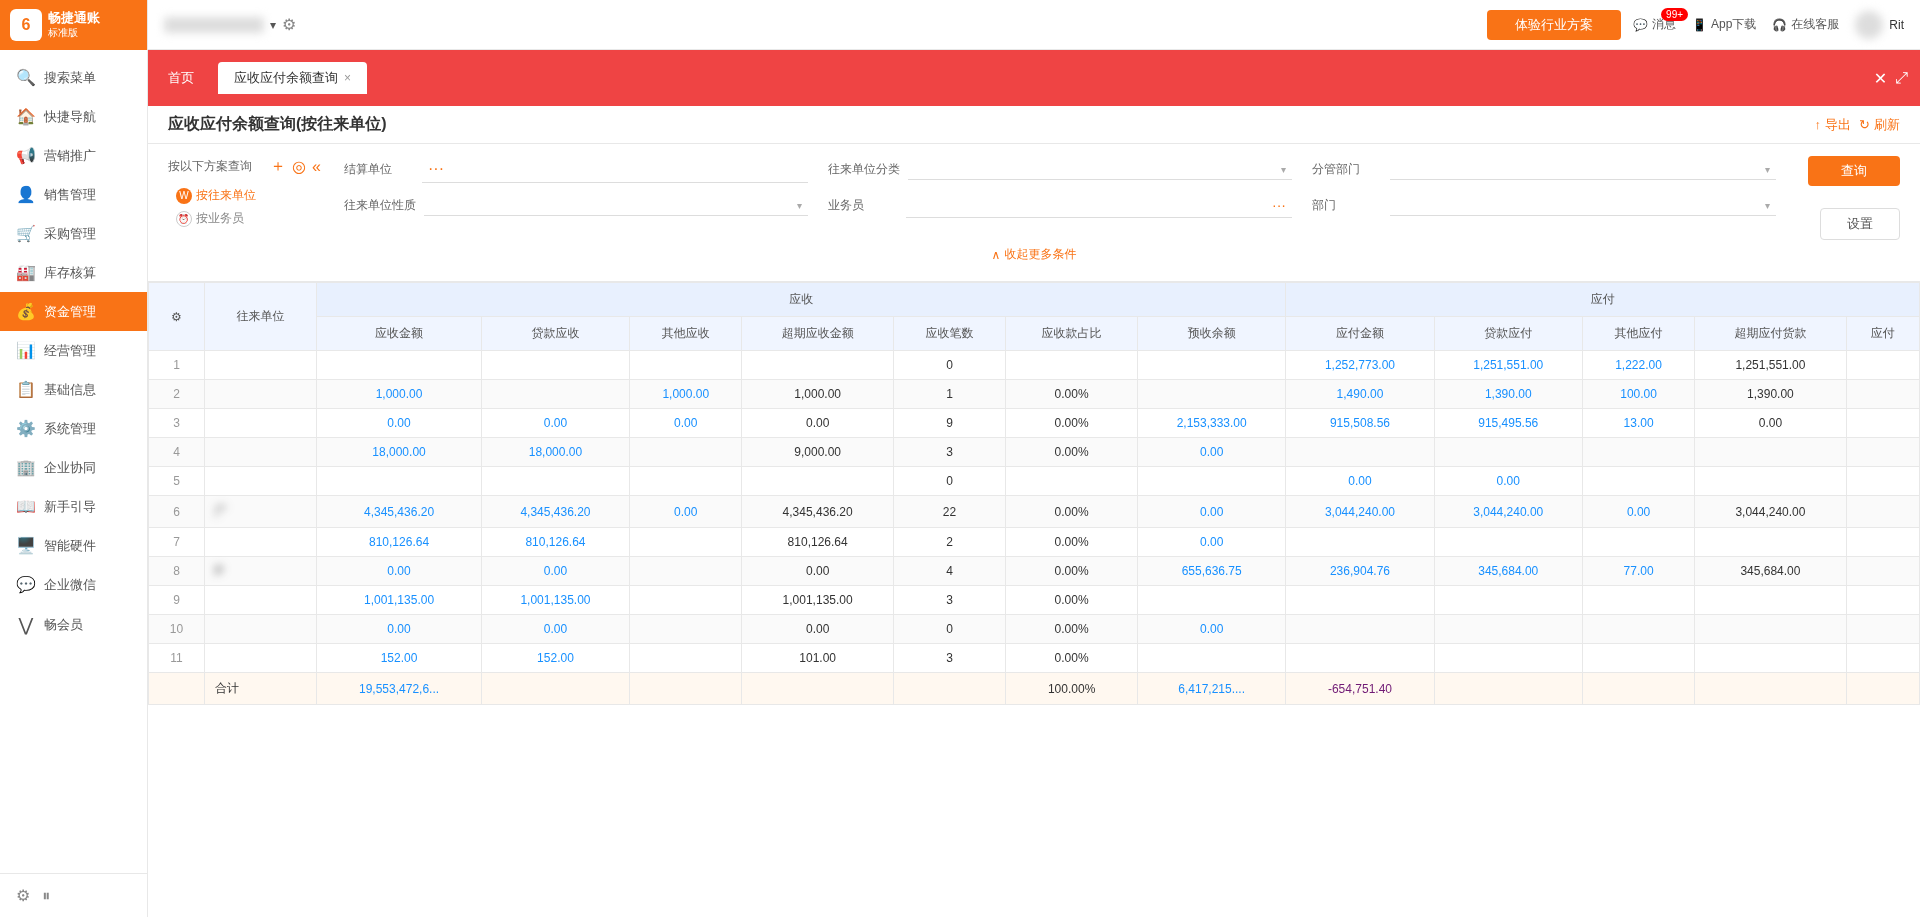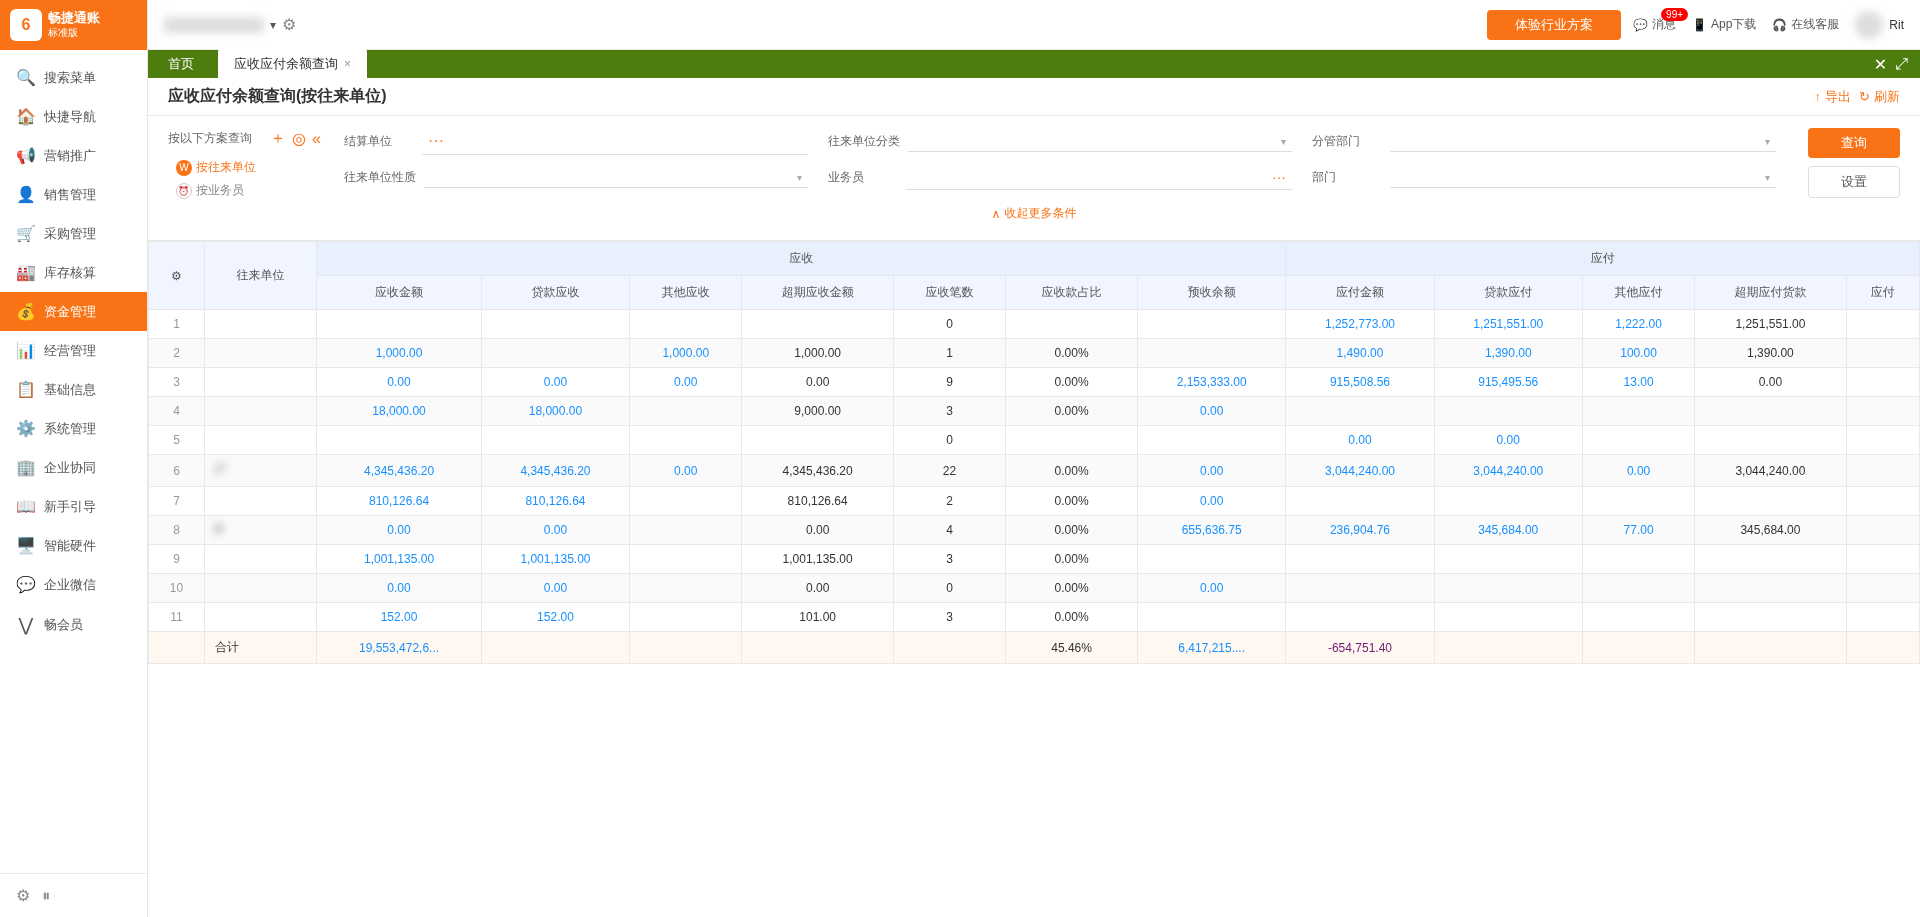--- a/index.html
+++ b/index.html
@@ -32,21 +32,21 @@
     .nav-gear { color: #888; cursor: pointer; font-size: 16px; }
     .nav-promo-btn { background: #f97316; color: #fff; border: none; padding: 6px 28px; border-radius: 4px; cursor: pointer; font-size: 13px; }
     .nav-right { display: flex; align-items: center; gap: 16px; margin-left: auto; }
     .nav-msg { display: flex; align-items: center; gap: 4px; cursor: pointer; color: #555; position: relative; }
     .badge { background: #f00; color: #fff; border-radius: 10px; padding: 1px 5px; font-size: 10px; position: absolute; top: -8px; right: -12px; }
     .nav-app, .nav-service { display: flex; align-items: center; gap: 4px; cursor: pointer; color: #555; }
     .nav-user { display: flex; align-items: center; gap: 6px; cursor: pointer; }
     .avatar { width: 28px; height: 28px; background: #ddd; border-radius: 50%; }
     
     
-    .tab-bar { height: 28px; background: #4d7c0f; display: flex; align-items: center; padding: 0; }
+    .tab-bar { height: 56px; background: #ef4444; display: flex; align-items: center; padding: 0; }
     .tab-home { padding: 0 20px; color: #fff; cursor: pointer; font-size: 13px; height: 100%; display: flex; align-items: center; }
     .tab-item { background: #fff; color: #333; padding: 0 16px; height: 32px; display: flex; align-items: center; gap: 6px; border-radius: 4px 4px 0 0; font-size: 13px; cursor: pointer; margin-left: 4px; }
     .tab-close { color: #999; cursor: pointer; font-size: 12px; }
     .tab-controls { margin-left: auto; display: flex; align-items: center; gap: 8px; padding-right: 12px; }
     .tab-ctrl-btn { color: #fff; cursor: pointer; font-size: 16px; }
     
     
     .page-container { flex: 1; background: #f5f6f8; overflow: hidden; display: flex; flex-direction: column; }
     
     
@@ -73,21 +73,21 @@
     .field-select { flex: 1; border: none; border-bottom: 1px solid #ddd; padding: 4px 6px; font-size: 12px; color: #333; background: transparent; cursor: pointer; display: flex; align-items: center; justify-content: space-between; }
     .field-arrow { color: #aaa; font-size: 10px; }
     
     .filter-collapse { display: flex; align-items: center; justify-content: center; padding: 6px 0; cursor: pointer; color: #f97316; font-size: 12px; gap: 4px; }
     
     .filter-sidebar { width: 160px; flex-shrink: 0; padding-right: 20px; }
     .filter-main { flex: 1; }
     .filter-top { display: flex; gap: 16px; justify-content: flex-end; }
     
     .query-btn { background: #f97316; color: #fff; border: none; padding: 6px 20px; border-radius: 4px; cursor: pointer; font-size: 13px; width: 92px; }
-    .settings-btn { background: #fff; color: #555; border: 1px solid #ddd; padding: 6px 20px; border-radius: 4px; cursor: pointer; font-size: 13px; width: 92px; margin-top: 4px; }
+    .settings-btn { background: #fff; color: #555; border: 1px solid #ddd; padding: 6px 20px; border-radius: 4px; cursor: pointer; font-size: 13px; width: 80px; margin-top: 18px; }
     
     
     .table-container { flex: 1; overflow: auto; margin: 0; background: #fff; }
     .data-table { width: 100%; border-collapse: collapse; font-size: 12px; }
     .data-table th { background: #f0f5ff; color: #555; padding: 8px 10px; text-align: center; border: 1px solid #e8e8e8; font-weight: normal; white-space: nowrap; }
     .data-table th.group-header { background: #e8f0fe; font-weight: 500; }
     .data-table td { padding: 7px 10px; border: 1px solid #e8e8e8; text-align: center; color: #333; white-space: nowrap; }
     .data-table td.text-left { text-align: left; }
     .data-table td a, .data-table td .link { color: #1890ff; cursor: pointer; }
     .data-table tr:nth-child(even) { background: #fafafa; }
@@ -527,21 +527,21 @@
             </tbody>
           <tfoot>
             <tr class="summary-row">
               <td></td>
               <td class="text-left">合计</td>
               <td><span class="link">19,553,472,6...</span></td>
               <td></td>
               <td></td>
               <td></td>
               <td></td>
-              <td>45.46%</td>
+              <td>100.00%</td>
               <td><span class="link">6,417,215....</span></td>
               <td class="negative">-654,751.40</td>
               <td></td>
               <td></td>
               <td></td>
               <td></td>
             </tr>
           </tfoot>
         </table>
       </div>

